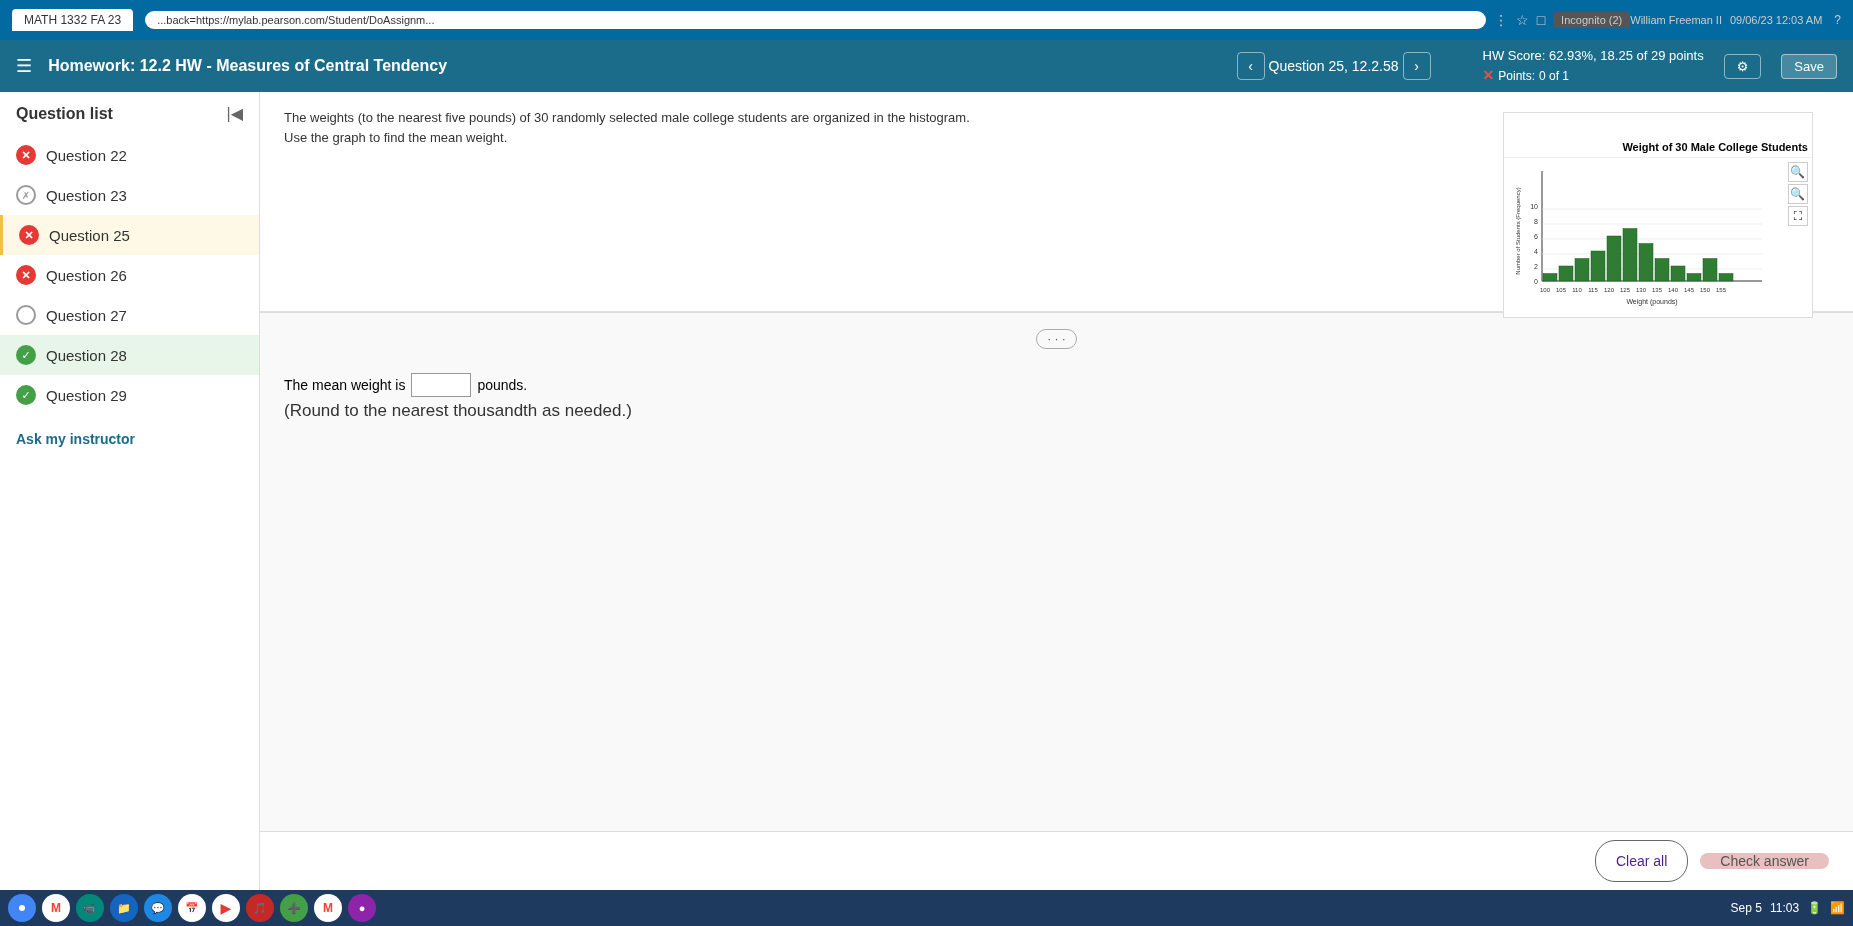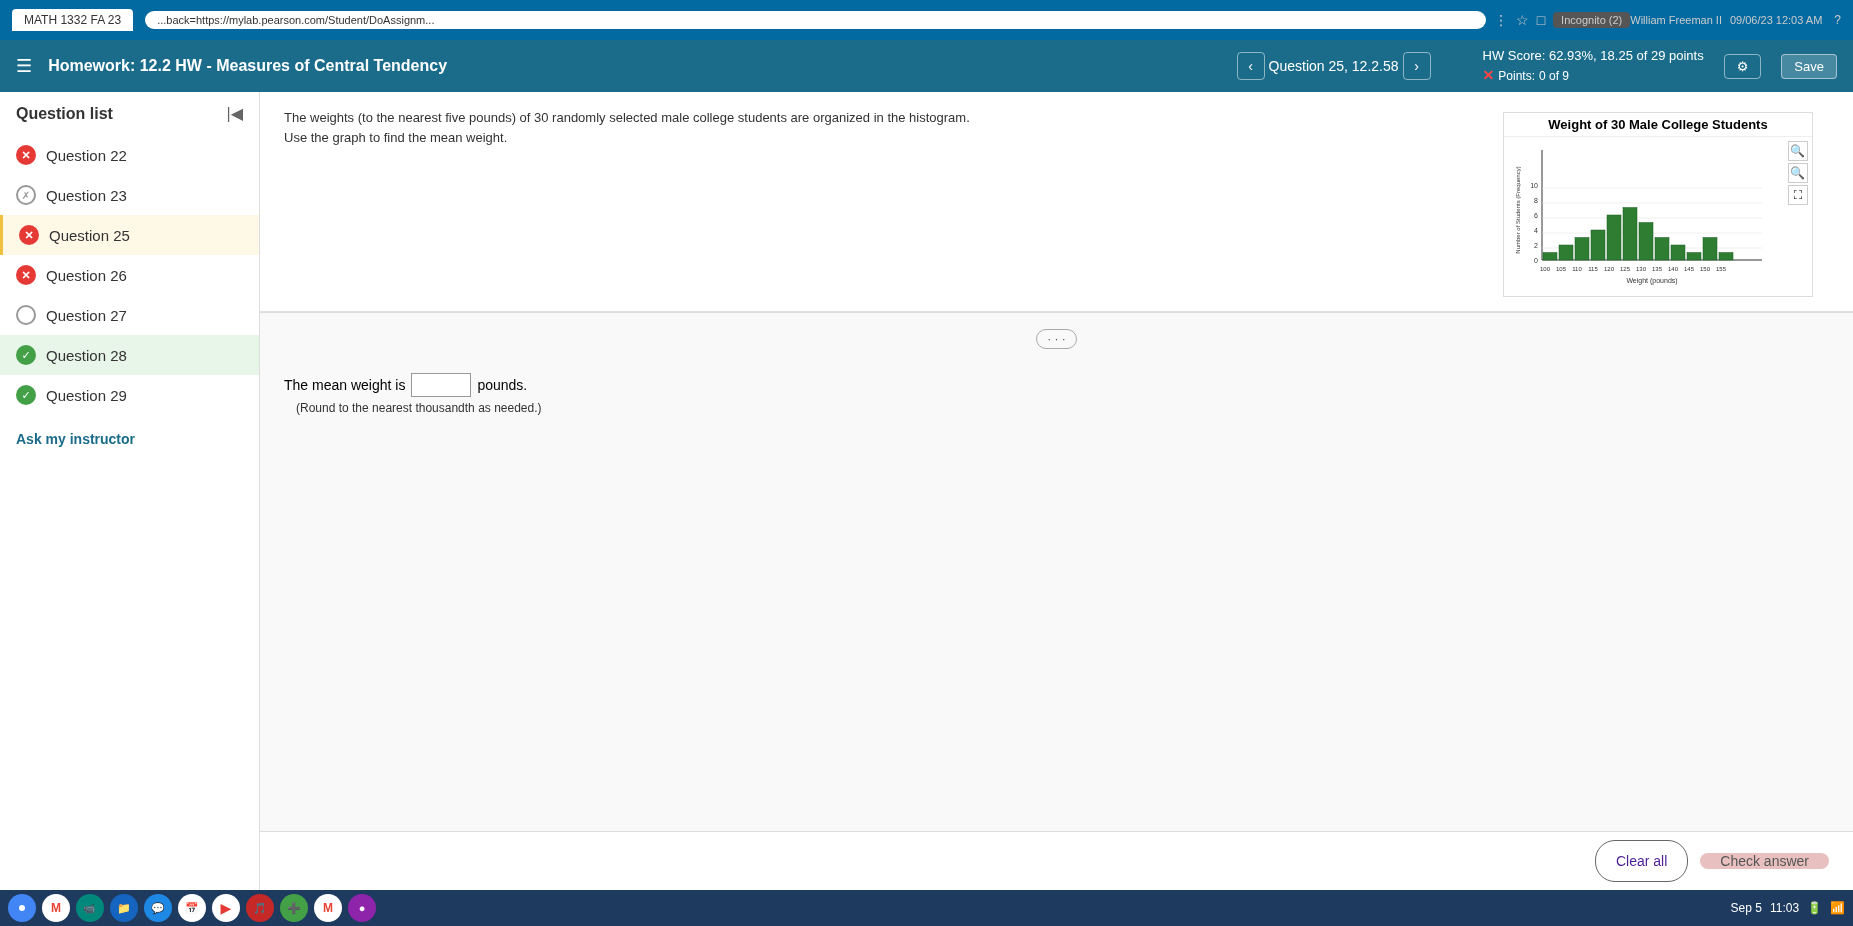--- a/index.html
+++ b/index.html
@@ -215,25 +215,26 @@
     
     .chart-container {
       position: absolute;
       top: 20px;
       right: 40px;
       width: 310px;
       background: white;
       border: 1px solid #ddd;
     }
     .chart-title {
-      text-align: center;
-      font-size: 13px;
+      text-align: right;
+      font-size: 11px;
       font-weight: bold;
       padding: 4px;
       border-bottom: 1px solid #eee;
+      margin-top: 24px;
     }
     .chart-wrapper {
       position: relative;
       padding: 8px;
     }
     .chart-zoom-btns {
       position: absolute;
       right: 4px;
       top: 4px;
       display: flex;
@@ -270,24 +271,24 @@
       font-size: 14px;
     }
     .answer-input {
       width: 60px;
       height: 24px;
       border: 1px solid #999;
       padding: 2px 4px;
       font-size: 13px;
     }
     .round-note {
-      font-size: 12px;
+      font-size: 17px;
       color: #333;
       margin-top: 4px;
-      margin-left: 12px;
+      margin-left: 0;
     }
 
     
     .bottom-bar {
       position: fixed;
       bottom: 36px;
       right: 0;
       width: calc(1853px - 260px);
       background: white;
       border-top: 1px solid #ddd;
@@ -393,21 +394,21 @@
     <button class="nav-btn">›</button>
   </div>
   <div class="score-area">
     <div>
       <span>HW Score:</span>
       <span>62.93%, 18.25 of 29 points</span>
     </div>
     <div class="points">
       <span class="red-x">✕</span>
       <span>Points:</span>
-      <span>0 of 9</span>
+      <span>0 of 1</span>
     </div>
   </div>
   <button class="gear-btn">⚙</button>
   <button class="save-btn">Save</button>
 </div>
 
 <div class="main-layout">
 
   <div class="sidebar">
     <div class="sidebar-title-row">

